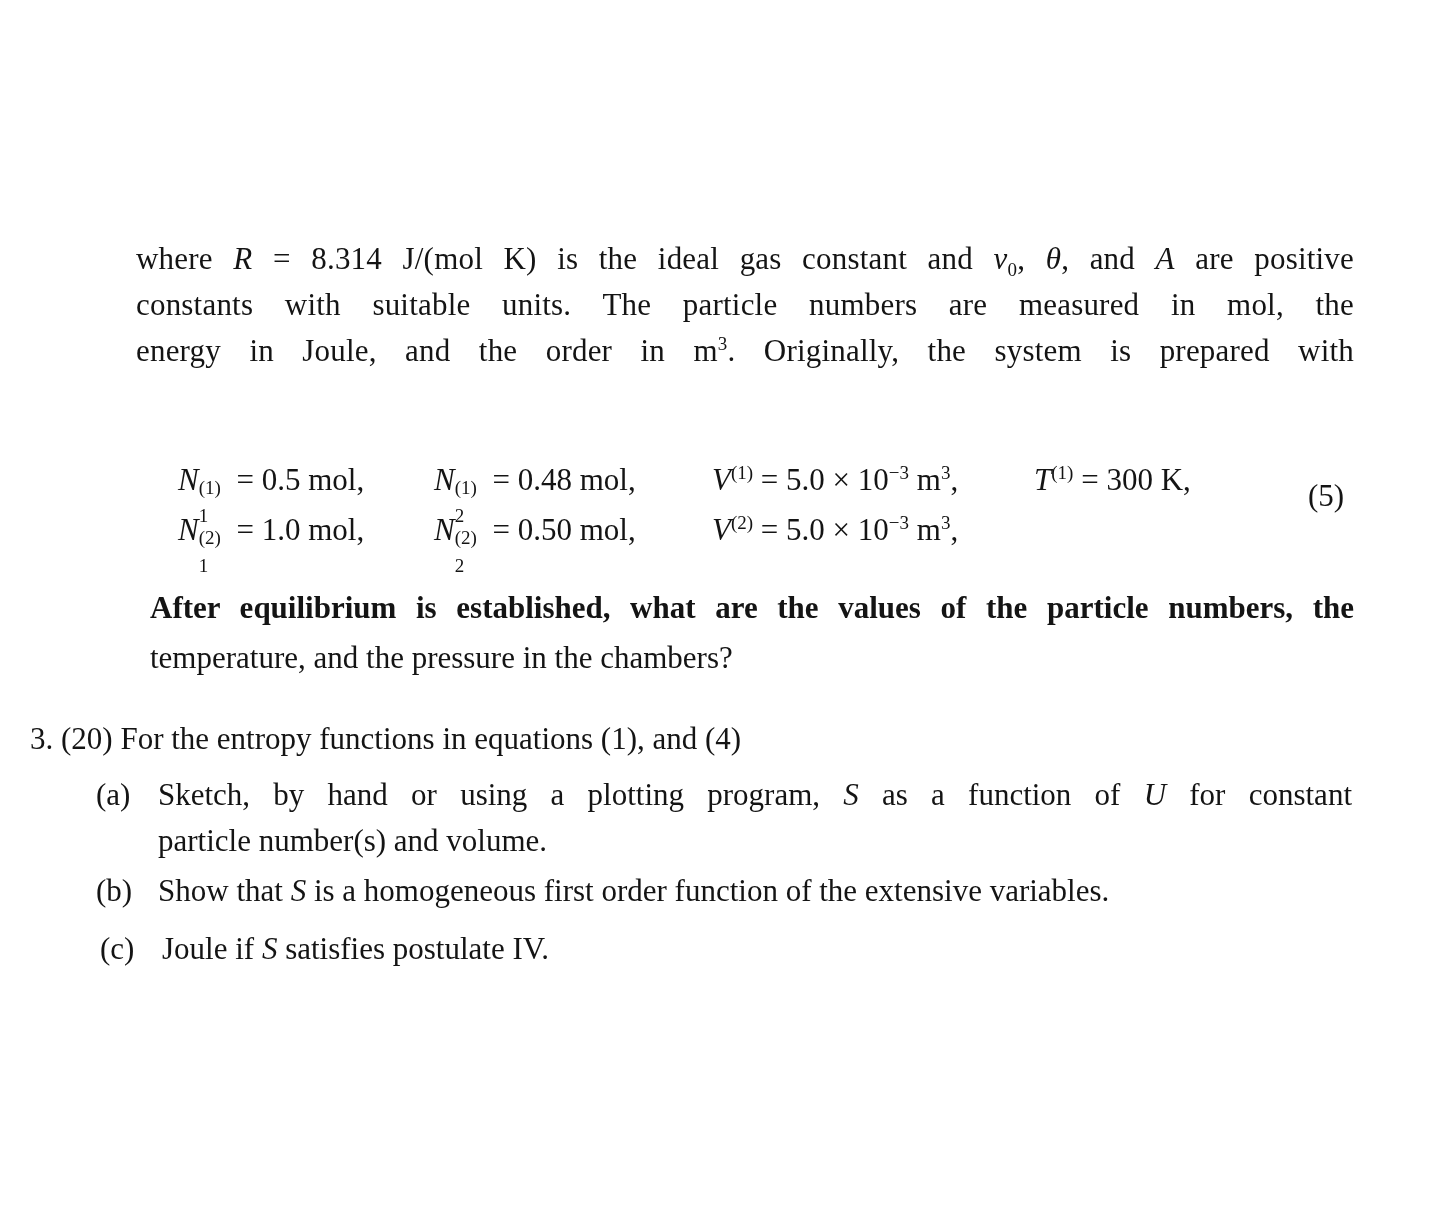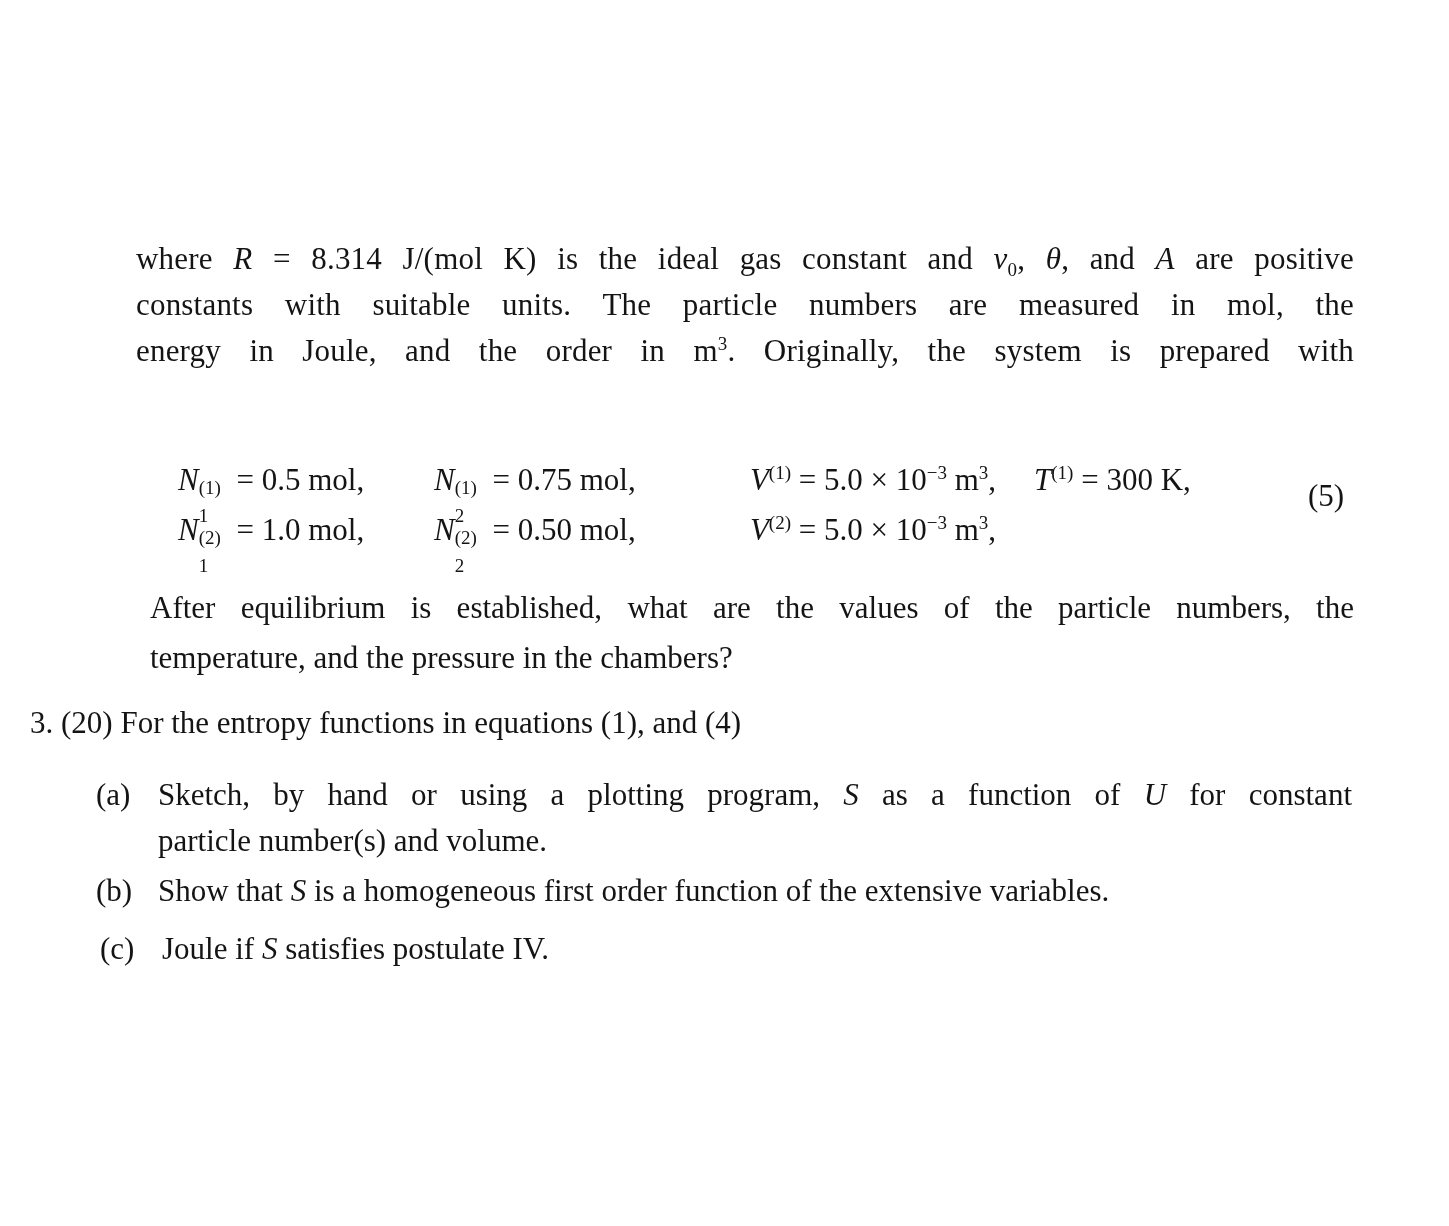--- a/index.html
+++ b/index.html
@@ -29,21 +29,21 @@
     position: absolute;
     left: 178px;
     top: 455px;
     font-size: 31px;
     line-height: 50px;
   }
   .eq-row { display: flex; white-space: nowrap; }
   .eq-cell { display: inline-block; }
   .c1 { width: 256px; }
   .c2 { width: 278px; }
-  .c3 { width: 322px; text-align: center; }
+  .c3 { width: 322px; }
   .c4 { width: 200px; }
   .stack { display: inline-block; position: relative; vertical-align: baseline; width: 30px; height: 1px; }
   .stack .up { position: absolute; left: 0; top: -26px; font-size: 19px; font-style: normal; }
   .stack .dn { position: absolute; left: 0; top: 2px; font-size: 19px; font-style: normal; }
   .eqnum {
     position: absolute;
     left: 1308px;
     top: 478px;
     font-size: 31px;
   }
@@ -51,21 +51,21 @@
     position: absolute;
     left: 150px;
     top: 583px;
     width: 1204px;
     font-size: 31px;
     line-height: 50px;
   }
   .problem {
     position: absolute;
     left: 30px;
-    top: 700px;
+    top: 716px;
     font-size: 31px;
     line-height: 46px;
     white-space: nowrap;
   }
   .sub-item {
     position: absolute;
     font-size: 31px;
     line-height: 46px;
   }
   .sub-label { display: inline-block; width: 62px; }
@@ -78,34 +78,34 @@
 
   <div class="para" style="top:236px;">
     <span class="line justify"><span>where </span><i>R</i><span> = 8.314 J/(mol K) is the ideal gas constant and </span><i>v</i><sub>0</sub><span>, </span><i>θ</i><span>, and </span><i>A</i><span> are positive</span></span>
     <span class="line justify">constants with suitable units.  The particle numbers are measured in mol, the</span>
     <span class="line justify"><span>energy in Joule, and the order in m</span><sup>3</sup><span>.  Originally, the system is prepared with</span></span>
   </div>
 
   <div class="eq">
     <div class="eq-row">
       <span class="eq-cell c1"><i>N</i><span class="stack"><span class="up">(1)</span><span class="dn">1</span></span><span> = 0.5 mol,</span></span>
-      <span class="eq-cell c2"><i>N</i><span class="stack"><span class="up">(1)</span><span class="dn">2</span></span><span> = 0.75 mol,</span></span>
+      <span class="eq-cell c2"><i>N</i><span class="stack"><span class="up">(1)</span><span class="dn">2</span></span><span> = 0.48 mol,</span></span>
       <span class="eq-cell c3"><i>V</i><sup>(1)</sup><span> = 5.0 × 10</span><sup>−3</sup><span> m</span><sup>3</sup><span>,</span></span>
       <span class="eq-cell c4"><i>T</i><sup>(1)</sup><span> = 300 K,</span></span>
     </div>
     <div class="eq-row">
       <span class="eq-cell c1"><i>N</i><span class="stack"><span class="up">(2)</span><span class="dn">1</span></span><span> = 1.0 mol,</span></span>
       <span class="eq-cell c2"><i>N</i><span class="stack"><span class="up">(2)</span><span class="dn">2</span></span><span> = 0.50 mol,</span></span>
       <span class="eq-cell c3"><i>V</i><sup>(2)</sup><span> = 5.0 × 10</span><sup>−3</sup><span> m</span><sup>3</sup><span>,</span></span>
     </div>
   </div>
   <div class="eqnum">(5)</div>
 
   <div class="question">
-    <span class="line" style="display:block;text-align:justify;text-align-last:justify;">After equilibrium is established, what are the values of the particle numbers, the</span>
+    <span class="line" style="display:block;text-align:justify;text-align-last:justify;font-weight:bold;">After equilibrium is established, what are the values of the particle numbers, the</span>
     <span class="line" style="display:block;">temperature, and the pressure in the chambers?</span>
   </div>
 
   <div class="problem">
     <span>3.</span>
     <span>(20)</span>
     <span>For the entropy functions in equations (1), and (4)</span>
   </div>
 
   <div class="sub-item" style="left:96px; top:772px; width:1256px;">

